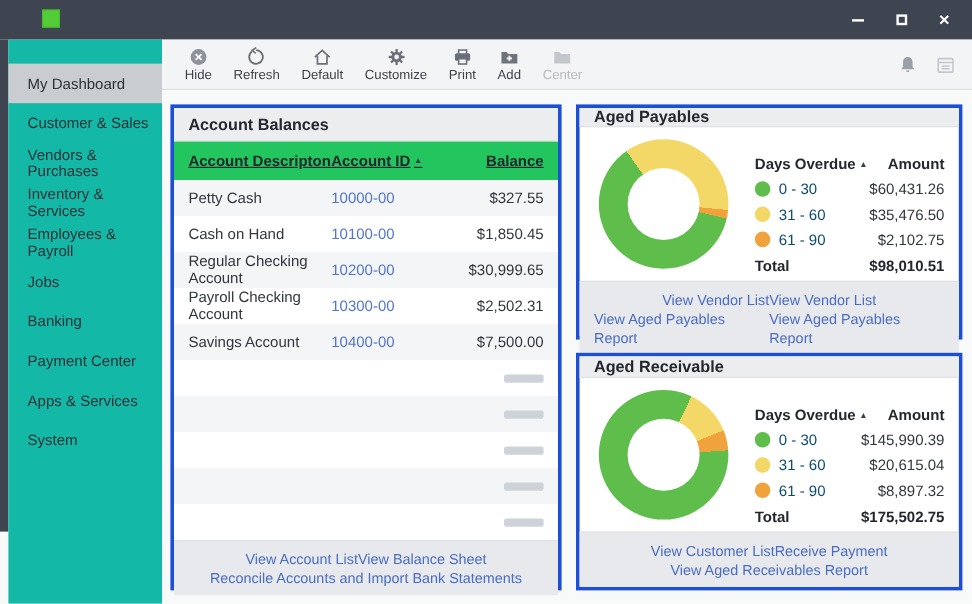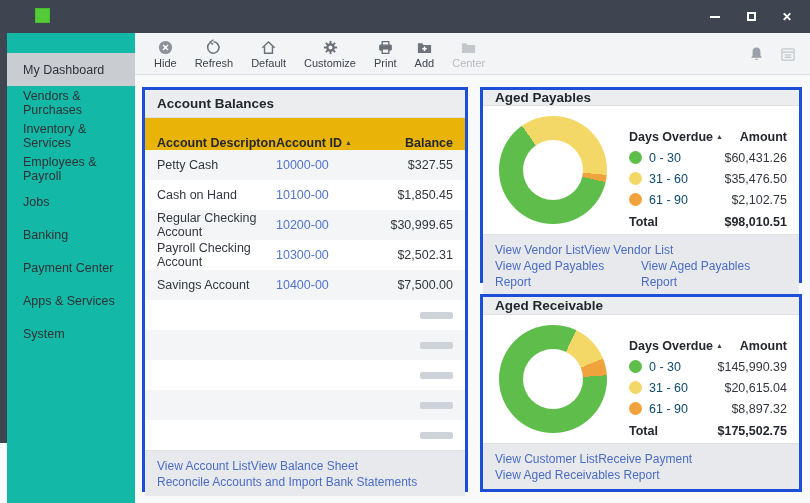--- a/index.html
+++ b/index.html
@@ -29,33 +29,33 @@
   .tb-btn.disabled .tb-label { color:#b7bbc1; }
   .tb-right { margin-left:auto; display:flex; align-items:center; gap:16px; }
   .tb-icon-only { cursor:pointer; display:flex; align-items:center; }
 
   
   .content { position:absolute; left:135px; top:75px; width:675px; height:428px; background:#f8f9f9; }
   .panel { position:absolute; background:#fff; border:3px solid #1d4ed8; }
   .panel-header { height:28px; background:#ebedef; border-bottom:1px solid #dfe1e4; display:flex; align-items:center; padding-left:12px; font-size:13.5px; font-weight:bold; color:#24282e; }
 
   .account-panel { left:7px; top:12px; width:326px; height:405px; }
-  .col-header { height:32px; display:flex; align-items:flex-end; padding:0 12px; font-size:12.5px; font-weight:bold; color:#24282e; background:#eab308; }
+  .col-header { height:32px; display:flex; align-items:center; padding:0 12px; font-size:12.5px; font-weight:bold; color:#24282e; background:#22c55e;text-decoration:underline; }
   .c-desc { flex:1; } .c-id { width:95px; } .c-bal { width:82px; text-align:right; }
   .sort-arrow { font-size:7px; color:#3c4046; margin-left:3px; vertical-align:2px; }
   .acct-row { height:30px; display:flex; align-items:center; padding:0 12px; font-size:12.5px; }
   .rows > .acct-row:nth-child(odd) { background:#f3f5f7; }
   .id-link { color:#5174cc; cursor:pointer; }
   .sk-bar { height:7px; border-radius:2px; background:#cdd3d9; }
   .sk1 .sk-long{width:100px;} .sk2 .sk-long{width:76px;} .sk3 .sk-long{width:90px;} .sk4 .sk-long{width:115px;} .sk5 .sk-long{width:100px;}
   .sk-mid { width:42px; } .sk-short { width:33px; margin-left:auto; }
   .sk4 .sk-mid { width:48px; }
   .panel-footer { background:#e7e9ec; border-top:1px solid #dfe1e4; padding:7px 12px 6px; font-size:12px; }
   .link { color:#4a6cc4; cursor:pointer; }
-  .f-row { display:flex; justify-content:flex-start; line-height:16px; }
+  .f-row { display:flex; justify-content:center; line-height:16px; }
 
   .payables-panel { left:345px; top:12px; width:322px; height:196px; display:flex; flex-direction:column; }
   .receivable-panel { left:345px; top:219px; width:322px; height:198px; display:flex; flex-direction:column; }
   .aged-body { flex:1; display:flex; align-items:flex-start; padding:10px 12px 0 16px; }
   .donut { width:108px; height:108px; border-radius:50%; position:relative; flex:none; cursor:pointer; }
   .donut::after { content:""; position:absolute; left:24px; top:24px; width:60px; height:60px; border-radius:50%; background:#fff; }
   .legend { flex:1; margin-left:22px; margin-top:10px; }
   .lg-row { display:flex; align-items:center; height:21px; font-size:12.5px; }
   .lg-head { font-weight:bold; color:#24282e; }
   .lg-amount { margin-left:auto; color:#33373d;text-align:center; }
@@ -81,20 +81,21 @@
     <div class="win-btn">
         <span class="win-x">✕</span>
       </div>
   </div>
 </div>
 
 <div class="left-strip"></div>
 
 <nav class="sidebar">
   <div class="side-item active">My Dashboard</div>
+  <div class="side-item">Customer &amp; Sales</div>
   <div class="side-item">Vendors &amp; Purchases</div>
   <div class="side-item">Inventory &amp; Services</div>
   <div class="side-item">Employees &amp; Payroll</div>
   <div class="side-item">Jobs</div>
   <div class="side-item">Banking</div>
   <div class="side-item">Payment Center</div>
   <div class="side-item">Apps &amp; Services</div>
   <div class="side-item">System</div>
 </nav>
 

